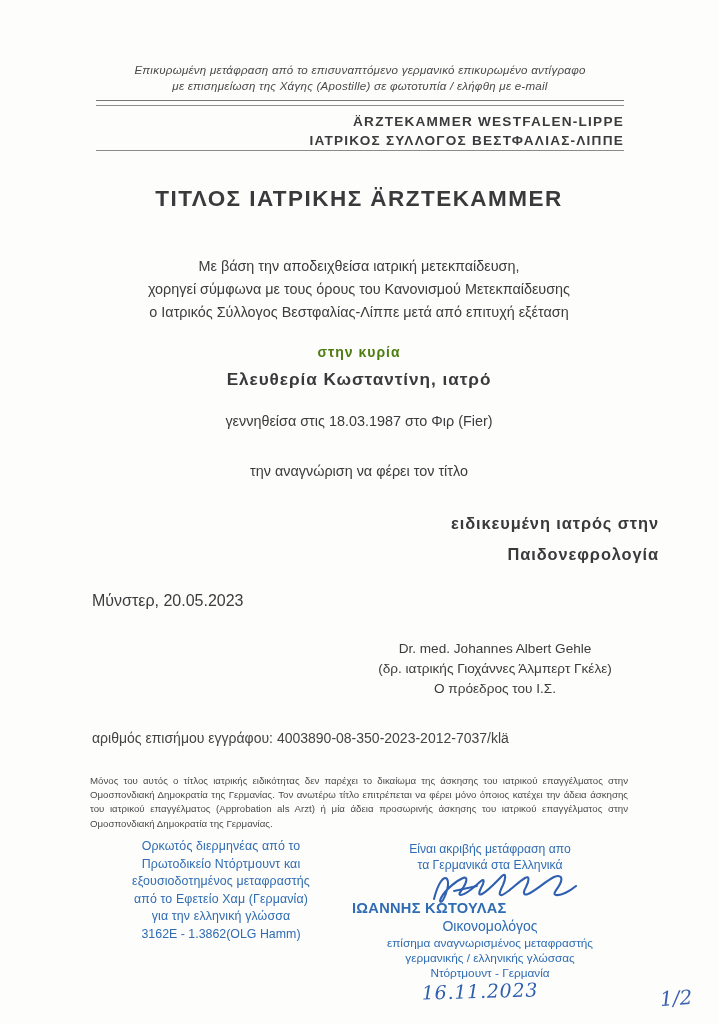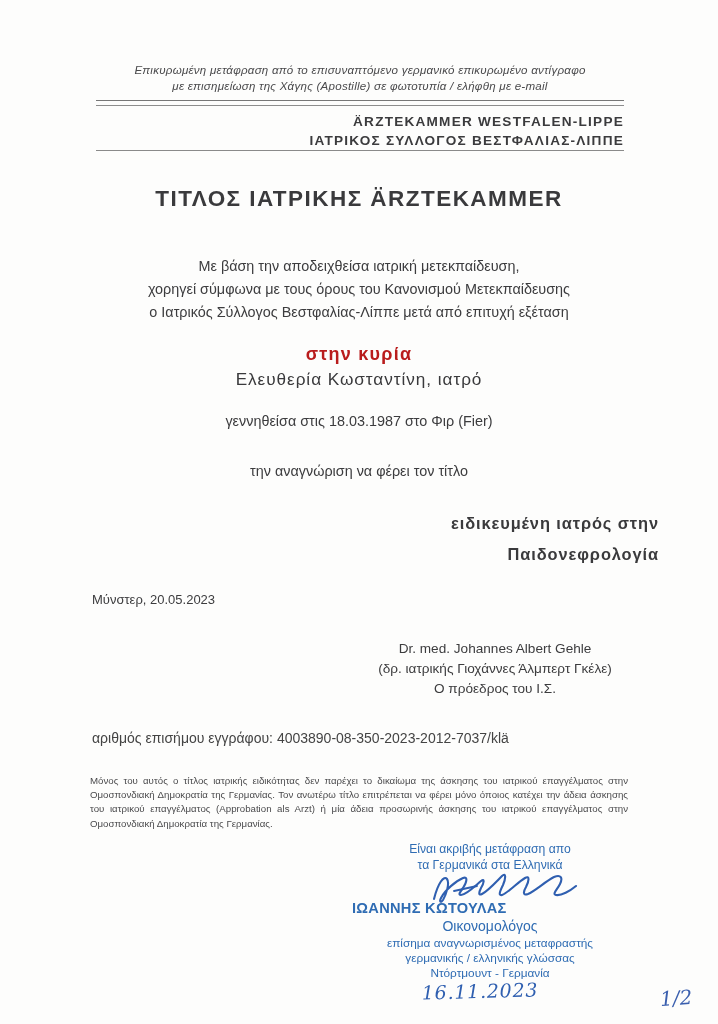--- a/index.html
+++ b/index.html
@@ -92,33 +92,33 @@
     color: #3c3c3e;
   }
 
   
   .recipient-prefix {
     position: absolute;
     left: 59px;
     top: 344px;
     width: 600px;
     text-align: center;
-    font-size: 18px;
+    font-size: 14px;
     font-weight: bold;
     letter-spacing: 0.07em;
-    color: #b91c1c;
+    color: #4d7c0f;
   }
   .recipient-name {
     position: absolute;
     left: 59px;
     top: 369px;
     width: 600px;
     text-align: center;
     font-size: 17.2px;
-    font-weight: normal;
+    font-weight: bold;
     letter-spacing: 0.055em;
     color: #3a3a3c;
   }
   .birth {
     position: absolute;
     left: 59px;
     top: 413px;
     width: 600px;
     text-align: center;
     font-size: 14.4px;
@@ -146,21 +146,21 @@
     line-height: 31px;
     letter-spacing: 0.055em;
     color: #3a3a3c;
   }
 
   
   .placedate {
     position: absolute;
     left: 92px;
     top: 592px;
-    font-size: 13px;
+    font-size: 16px;
     color: #3c3c3e;
   }
 
   
   .sigblock {
     position: absolute;
     left: 330px;
     top: 639px;
     width: 330px;
     text-align: center;
@@ -339,20 +339,28 @@
   <div class="sigblock">
     <div>Dr. med. Johannes Albert Gehle</div>
     <div>(δρ. ιατρικής Γιοχάννες Άλμπερτ Γκέλε)</div>
     <div>Ο πρόεδρος του Ι.Σ.</div>
   </div>
 
   <div class="refnum">αριθμός επισήμου εγγράφου: 4003890-08-350-2023-2012-7037/klä</div>
 
   <div class="footnote">Μόνος του αυτός ο τίτλος ιατρικής ειδικότητας δεν παρέχει το δικαίωμα της άσκησης του ιατρικού επαγγέλματος στην Ομοσπονδιακή Δημοκρατία της Γερμανίας. Τον ανωτέρω τίτλο επιτρέπεται να φέρει μόνο όποιος κατέχει την άδεια άσκησης του ιατρικού επαγγέλματος (Approbation als Arzt) ή μία άδεια προσωρινής άσκησης του ιατρικού επαγγέλματος στην Ομοσπονδιακή Δημοκρατία της Γερμανίας.</div>
 
+  <div class="stamp-left">
+    <div>Ορκωτός διερμηνέας από το</div>
+    <div>Πρωτοδικείο Ντόρτμουντ και</div>
+    <div>εξουσιοδοτημένος μεταφραστής</div>
+    <div>από το Εφετείο Χαμ (Γερμανία)</div>
+    <div>για την ελληνική γλώσσα</div>
+    <div class="code">3162Ε - 1.3862(OLG Hamm)</div>
+  </div>
 
 
   <div class="cert-right">
     <div>Είναι ακριβής μετάφραση απο</div>
     <div>τα Γερμανικά στα Ελληνικά</div>
   </div>
 
   <svg class="signature-scribble" viewBox="0 0 150 36">
     <path d="M4 30 C8 14, 14 6, 17 10 C20 14, 16 26, 13 31 C11 34, 9 33, 11 29 C15 21, 26 12, 33 9 C38 7, 37 13, 33 19 C30 23, 28 26, 31 26 C36 26, 44 18, 51 12 C55 9, 54 14, 51 19 C49 23, 48 27, 52 25 C58 22, 66 13, 72 7 C76 3, 76 9, 73 16 C70 22, 68 27, 72 26 C78 24, 88 13, 95 9 C100 6, 99 12, 96 18 C93 23, 93 27, 98 25 C105 22, 116 12, 124 8 C131 5, 133 9, 130 15 C127 21, 122 25, 126 26 C131 27, 140 22, 146 17" fill="none" stroke="#2f5fb0" stroke-width="2.1" stroke-linecap="round" stroke-linejoin="round"></path>
     <path d="M24 22 L47 17" fill="none" stroke="#2f5fb0" stroke-width="1.8" stroke-linecap="round"></path>

